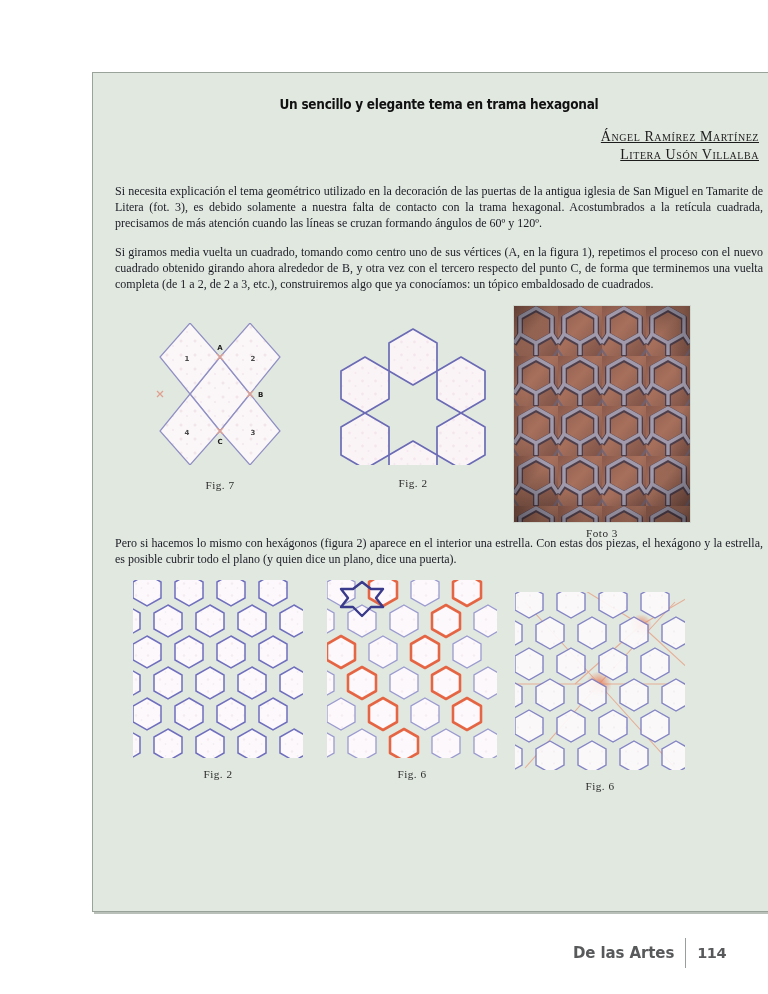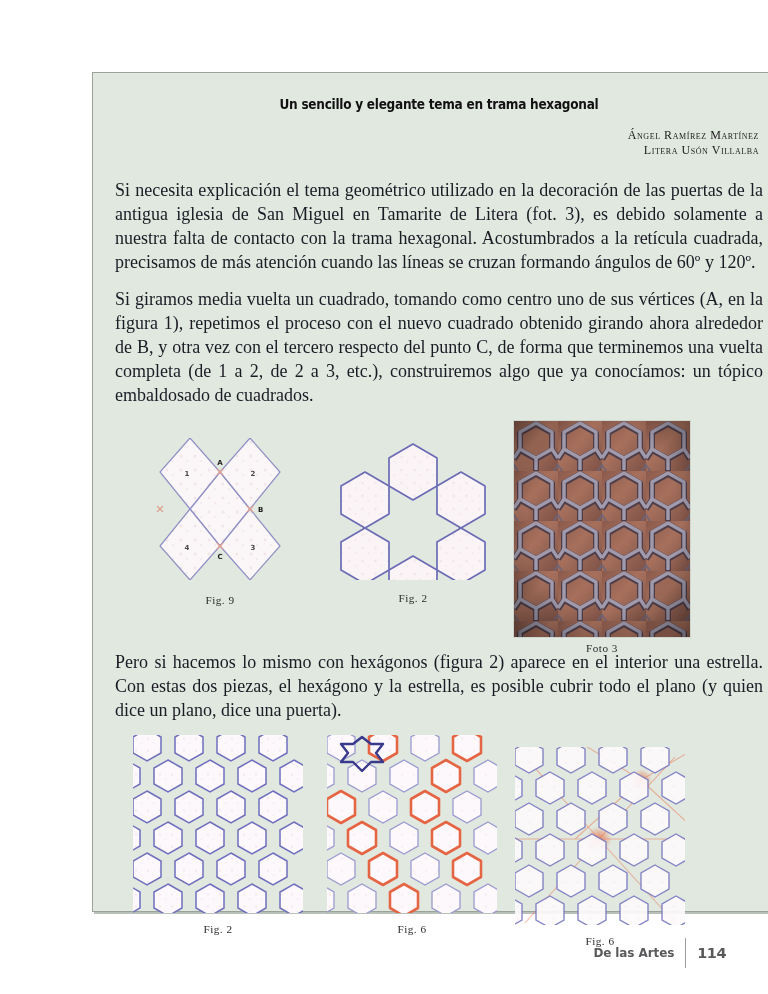--- a/index.html
+++ b/index.html
@@ -48,30 +48,31 @@
   }
 
   .authors {
     text-align: right;
     margin: 16px 4px 0 0;
     line-height: 1.28;
   }
   .author {
     font-family: "Liberation Serif", serif;
     font-variant: small-caps;
-    font-size: 12px;
+    font-size: 14px;
     letter-spacing: 0.55px;
     color: #1c1c1c;
     display: block;
+    text-decoration: underline;
   }
 
   
   .para {
     font-family: "Liberation Serif", serif;
-    font-size: 18px;
+    font-size: 12px;
     line-height: 1.335;
     color: #1b1b24;
     text-align: justify;
     margin: 0 0 13px 0;
     hyphens: manual;
   }
   #para1 { margin-top: 19px; }
   #para3 { margin-top: 0; }
 
   
@@ -122,21 +123,21 @@
     position: absolute;
     right: 42px;
     top: 938px;
     display: flex;
     align-items: center;
     gap: 11px;
     font-family: "DejaVu Sans", sans-serif;
     font-weight: bold;
     color: #58595b;
   }
-  .footer-label { font-size: 12px; letter-spacing: -0.1px; }
+  .footer-label { font-size: 15px; letter-spacing: -0.1px; }
   .footer-rule {
     width: 1px;
     height: 30px;
     background: #9b9c9e;
   }
   .footer-page {
     font-size: 14.5px;
     color: #58595b;
     letter-spacing: -0.5px;
   }
@@ -193,21 +194,21 @@
             <text x="118" y="112" text-anchor="middle">3</text>
             <text x="52" y="112" text-anchor="middle">4</text>
           </g>
 
           <g font-family="DejaVu Sans, sans-serif" font-size="7" font-weight="bold" fill="#1d1d1d">
             <text x="85" y="27" text-anchor="middle">A</text>
             <text x="123" y="74" text-anchor="start">B</text>
             <text x="85" y="121" text-anchor="middle">C</text>
           </g>
         </svg>
-        <div class="caption" style="margin-top:14px;">Fig. 9</div>
+        <div class="caption" style="margin-top:14px;">Fig. 7</div>
       </div>
 
       <div class="fig-slot" style="left:218px; top:20px; width:160px;">
         <svg width="160" height="140" viewBox="0 0 160 140">
           <defs>
             <pattern id="tex2" width="13" height="13" patternUnits="userSpaceOnUse">
               <rect width="13" height="13" fill="#fbf4f7"></rect>
               <circle cx="3.5" cy="4" r="1.4" fill="#f2e4ea" opacity="0.85"></circle>
               <circle cx="9.5" cy="9" r="1.0" fill="#f0e5ec" opacity="0.7"></circle>
             </pattern>

